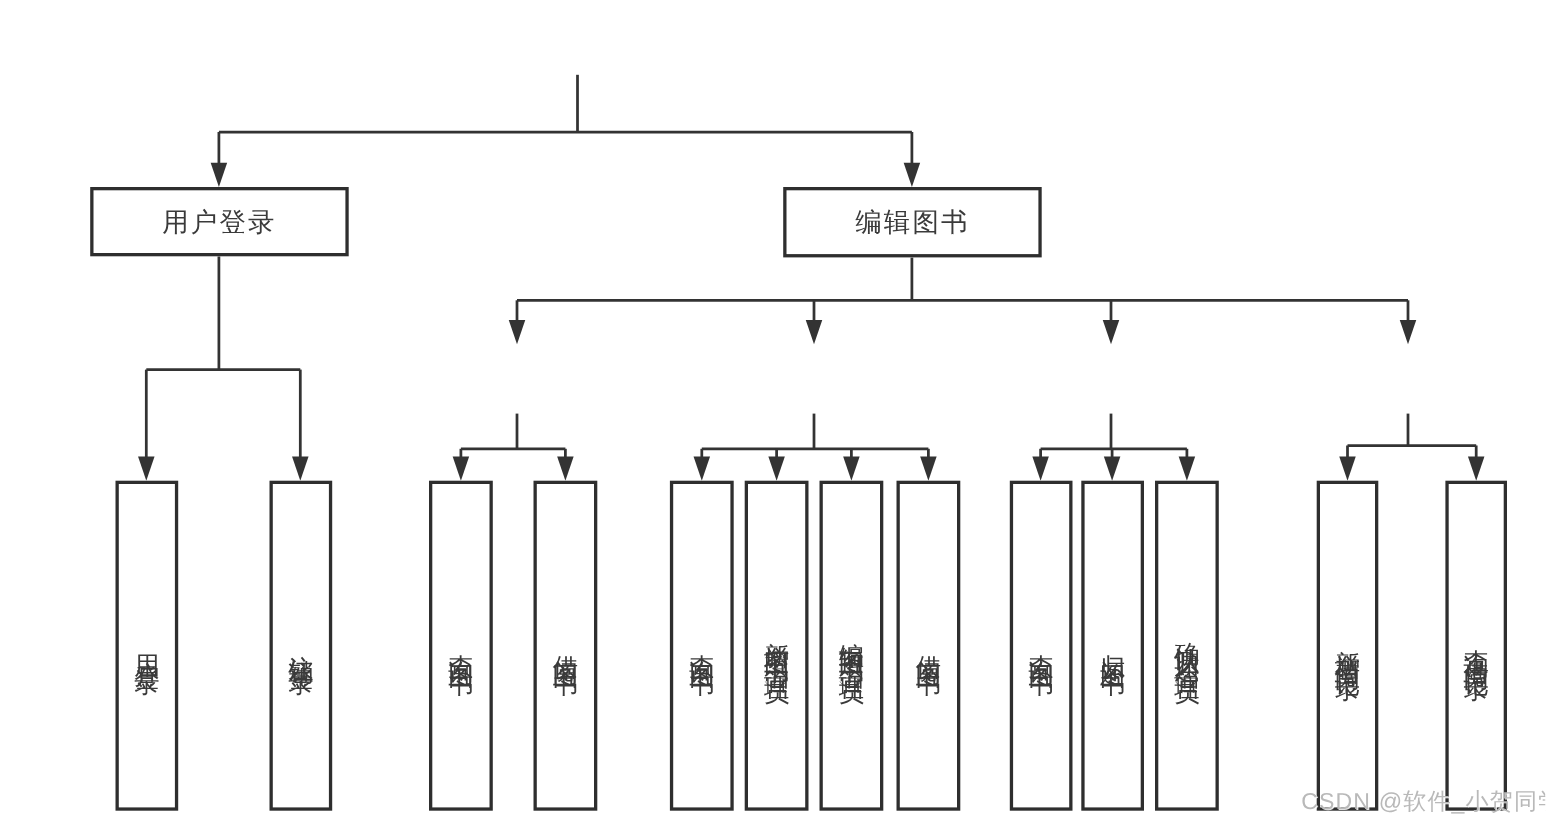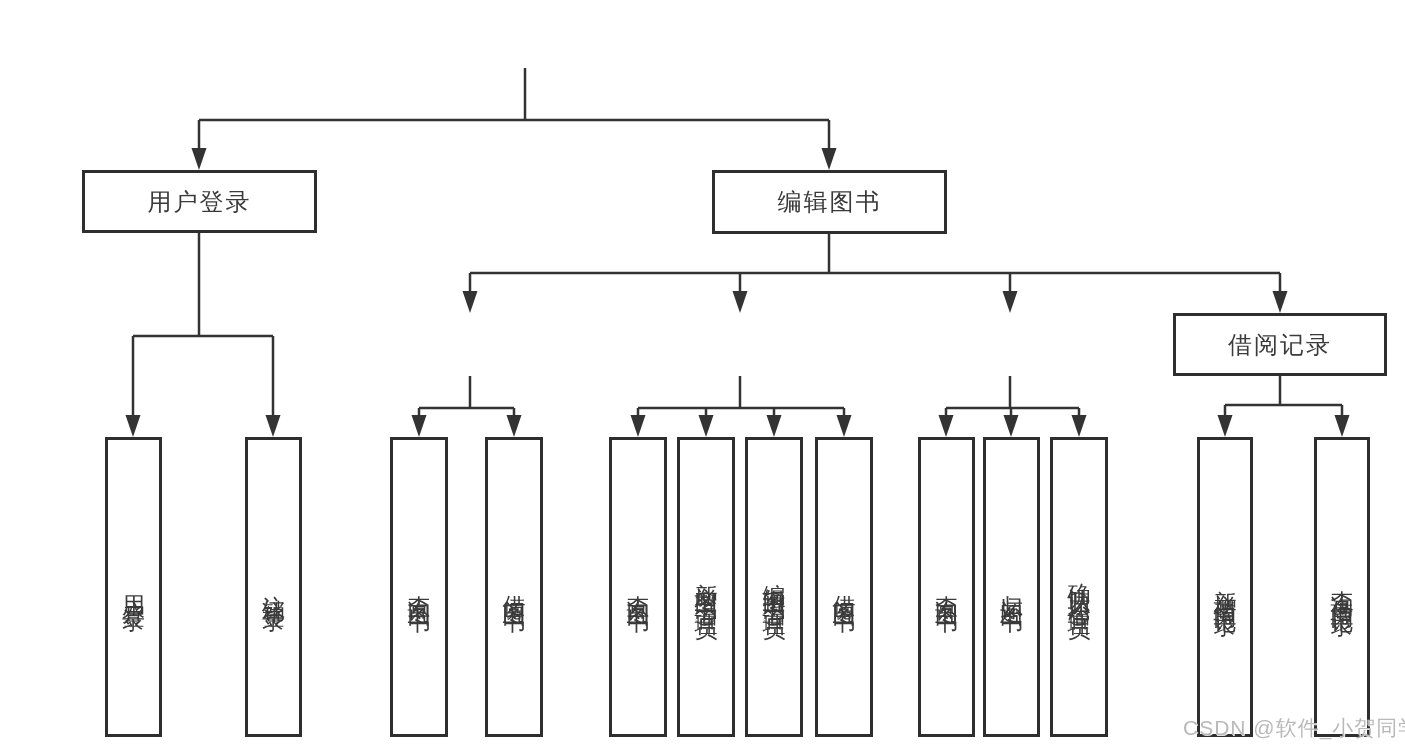--- a/index.html
+++ b/index.html
@@ -129,23 +129,20 @@
   </svg>
 
 
   <div class="node h" style="left:82px; top:170px; width:235px; height:63px;">
     <span>用户登录</span>
   </div>
   <div class="node h" style="left:712px; top:170px; width:235px; height:64px;">
     <span>编辑图书</span>
   </div>
 
-  <div class="node h" style="left:1173px; top:313px; width:214px; height:63px;">
-    <span>借阅记录</span>
-  </div>
 
   <div class="node v" style="left:105px; top:437px; width:57px; height:300px;">
     <span>用户登录</span>
   </div>
   <div class="node v" style="left:245px; top:437px; width:57px; height:300px;">
     <span>注销登录</span>
   </div>
 
   <div class="node v" style="left:390px; top:437px; width:58px; height:300px;">
     <span>查询图书</span>

